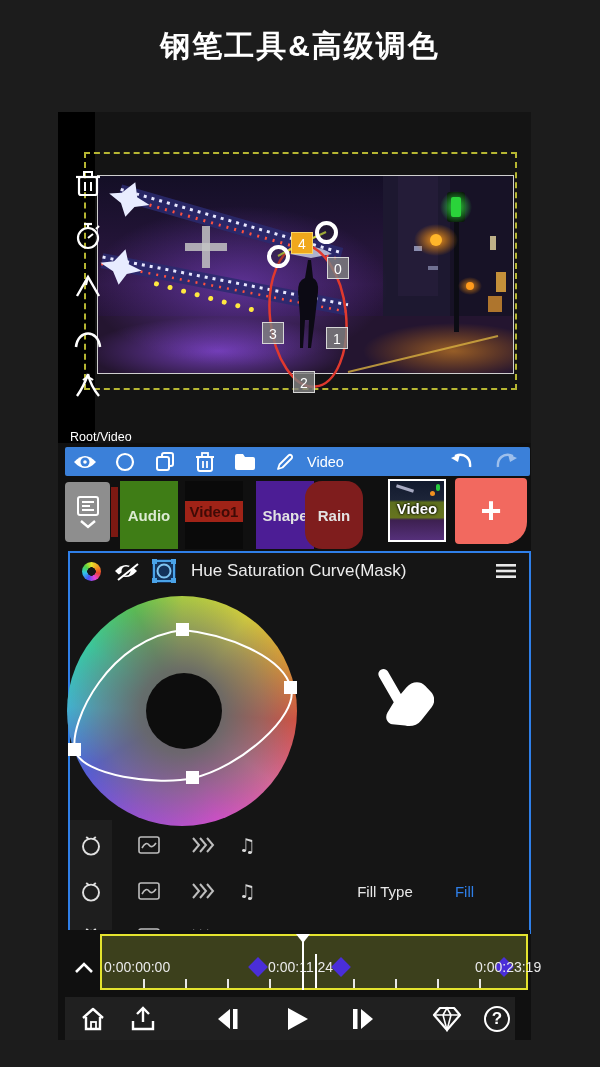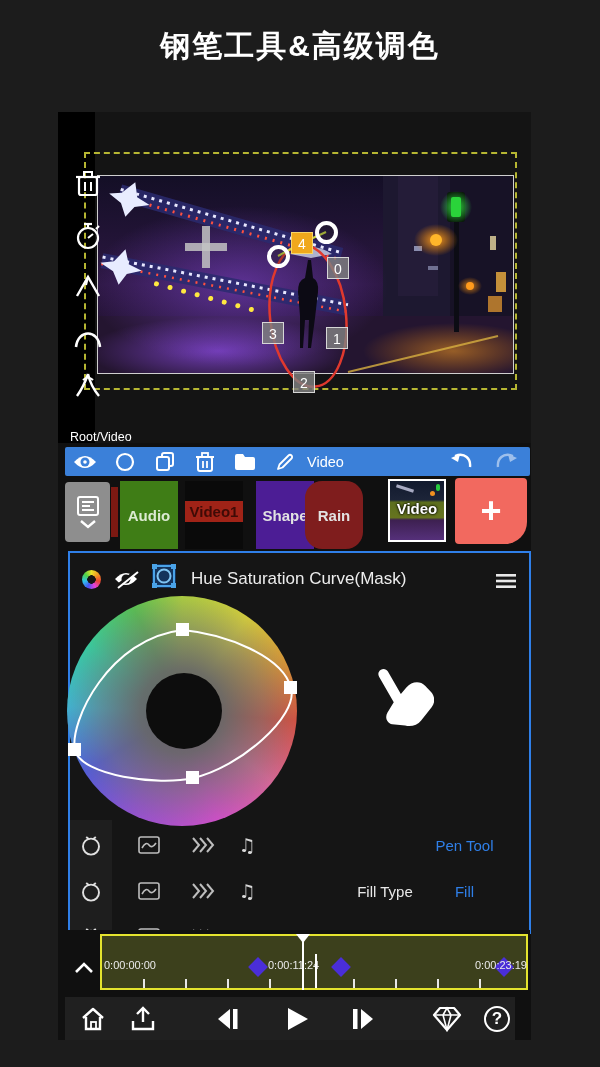--- a/index.html
+++ b/index.html
@@ -85,21 +85,21 @@
   .tile-plus{
     left:455px;top:478px;width:72px;height:66px;background:#f2695f;
     border-radius:4px 4px 22px 4px;display:flex;align-items:center;justify-content:center;
     color:#fff;font-size:36px;font-weight:bold;line-height:1;
   }
   
   .panel{
     left:68px;top:551px;width:463px;height:383px;background:#151515;
     border:2px solid #2f7fe8;box-sizing:border-box;
   }
-  .panel-header{left:70px;top:553px;width:459px;height:36px;display:flex;align-items:flex-end;}
+  .panel-header{left:70px;top:553px;width:459px;height:36px;display:flex;align-items:center;}
   .panel-header .ph-icon{margin-left:12px;display:flex;align-items:center;justify-content:center;}
   .panel-title{color:#ededed;font-size:17px;margin-left:14px;flex:1;}
   .menu-btn{margin-right:12px;display:flex;align-items:center;}
   
   .wheel{
     left:67px;top:596px;width:230px;height:230px;border-radius:50%;
     background:
       radial-gradient(circle at 50% 50%, rgba(95,95,95,1) 0%, rgba(104,104,104,.95) 26%, rgba(114,114,114,.62) 50%, rgba(124,124,124,.22) 72%, rgba(128,128,128,0) 92%),
       conic-gradient(from 0deg,
         #b8e330 0deg,#ece22a 35deg,#f09a22 65deg,#ea4532 95deg,
@@ -114,21 +114,21 @@
   .prow .cell{position:absolute;top:0;height:46px;display:flex;align-items:center;justify-content:center;}
   .prow-label{color:#e8e8e8;font-size:15px;}
   .prow-value{color:#2f7fe8;font-size:15px;}
   .note-glyph{color:#d8d8d8;font-size:19px;font-family:"DejaVu Sans",sans-serif;}
   
   .tl-row-bg{left:65px;top:930px;width:465px;height:64px;background:#101010;}
   .timeline{
     left:100px;top:934px;width:428px;height:56px;background:#3c401c;
     border:2px solid #e3e32e;box-sizing:border-box;
   }
-  .tl-time{color:#eaeaea;font-size:11px;top:959px;}
+  .tl-time{color:#eaeaea;font-size:14px;top:959px;}
   .kf-diamond{width:14px;height:14px;background:#4a2ed8;transform:rotate(45deg);top:960px;}
   .playhead{left:302px;top:934px;width:2px;height:56px;background:#fff;}
   .playhead-tri{
     left:296px;top:934px;width:0;height:0;
     border-left:7px solid transparent;border-right:7px solid transparent;border-top:9px solid #fff;
   }
   .ph-tick{left:315px;top:954px;width:2px;height:34px;background:#fff;}
   .tl-tick{width:2px;height:9px;background:#e8e8e8;top:979px;}
   .collapse-btn{left:72px;top:956px;width:24px;height:24px;display:flex;align-items:center;justify-content:center;}
   
@@ -443,23 +443,20 @@
   <div class="cell" style="left:112px;width:42px;">
     <svg width="24" height="16" viewBox="0 0 24 16">
       <polyline points="2,1 8,8 2,15" fill="none" stroke="#bdbdbd" stroke-width="2"></polyline>
       <polyline points="9,1 15,8 9,15" fill="none" stroke="#bdbdbd" stroke-width="2"></polyline>
       <polyline points="16,1 22,8 16,15" fill="none" stroke="#bdbdbd" stroke-width="2"></polyline>
     </svg>
   </div>
   <div class="cell" style="left:156px;width:42px;">
     <span class="note-glyph">♫</span>
   </div>
-  <div class="cell" style="left:330px;width:129px;">
-    <span class="prow-value">Pen Tool</span>
-  </div>
 </div>
 
 <div class="abs prow" style="top:868px;">
   <div class="cell" style="left:0;width:42px;">
     <svg width="24" height="24" viewBox="0 0 30 30">
       <circle cx="15" cy="17" r="10" fill="none" stroke="#e0e0e0" stroke-width="2.4"></circle>
       <line x1="9" y1="5" x2="13" y2="8" stroke="#e0e0e0" stroke-width="2.4"></line>
       <line x1="21" y1="5" x2="17" y2="8" stroke="#e0e0e0" stroke-width="2.4"></line>
     </svg>
   </div>

